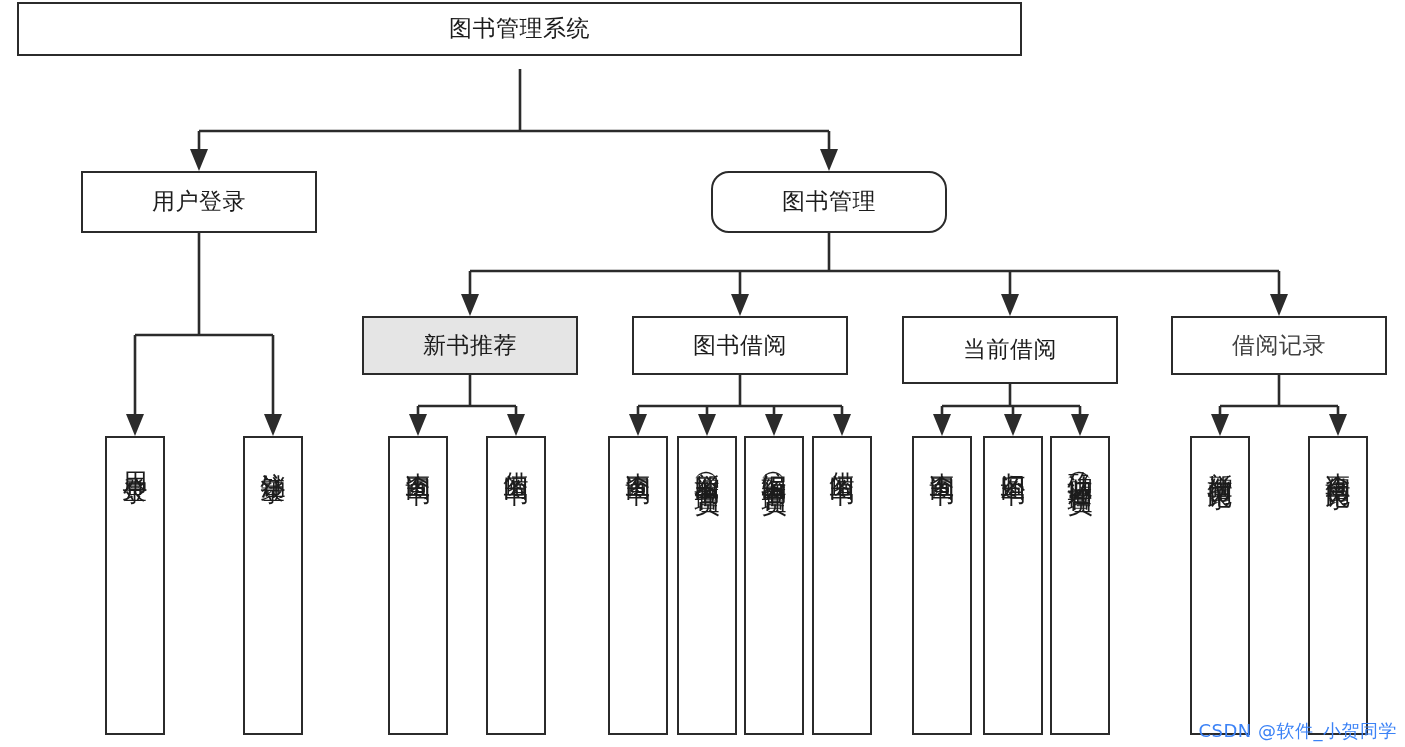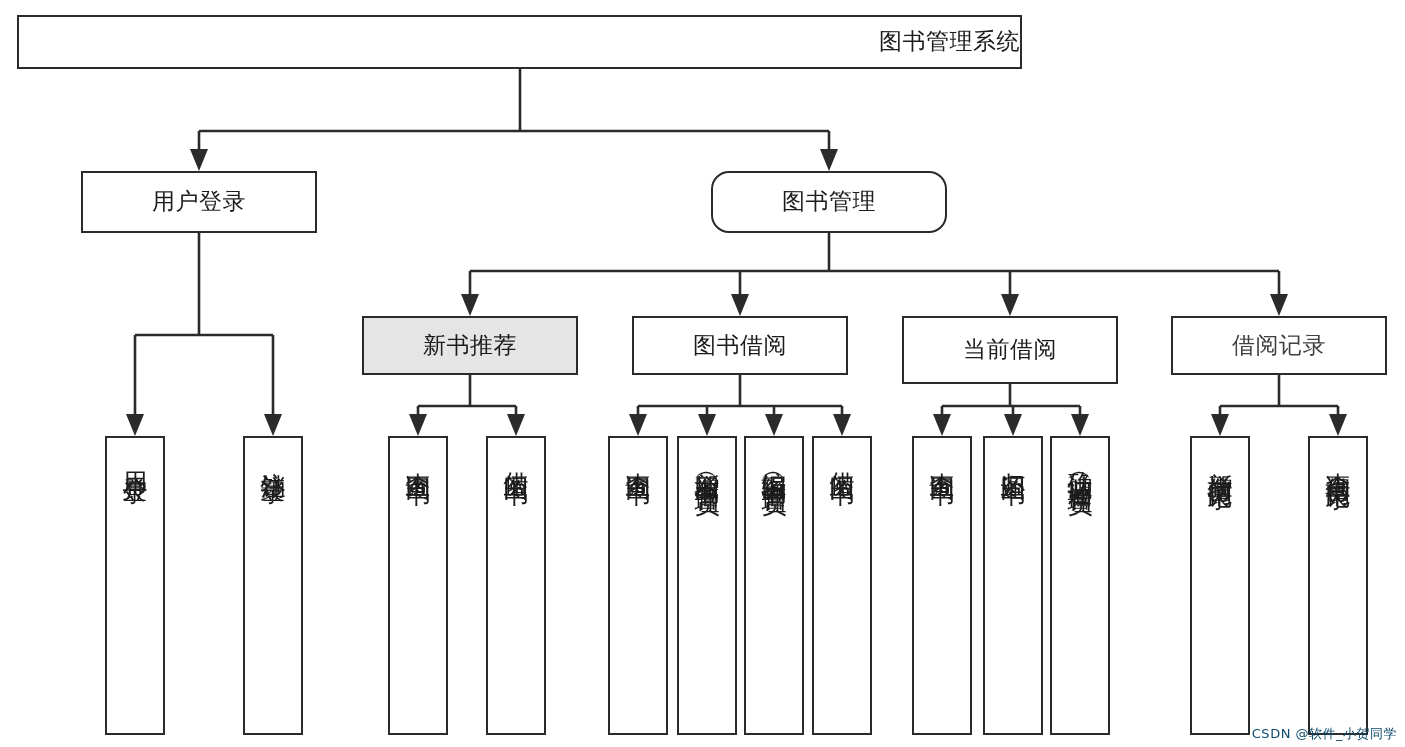--- a/index.html
+++ b/index.html
@@ -55,22 +55,22 @@
     writing-mode: vertical-rl;
     text-orientation: upright;
     font-size: 25px;
     letter-spacing: 3px;
     line-height: 1;
   }
   .watermark {
     position: absolute;
     right: 8px;
     bottom: 4px;
-    font-size: 13px;
-    color: #0c4a6e;
+    font-size: 18px;
+    color: #3b82f6;
     letter-spacing: 0.5px;
     white-space: nowrap;
     pointer-events: none;
   }
 </style>
 </head>
 <body>
 
 <div id="diagram-root">
 
@@ -123,21 +123,21 @@
       <polygon points="1071,414 1089,414 1080,436" fill="#2b2b2b"></polygon>
       <line x1="1279" y1="375" x2="1279" y2="406" stroke="#2b2b2b" stroke-width="2.6"></line>
       <line x1="1220" y1="406" x2="1338" y2="406" stroke="#2b2b2b" stroke-width="2.6"></line>
       <line x1="1220" y1="406" x2="1220" y2="416" stroke="#2b2b2b" stroke-width="2.6"></line>
       <polygon points="1211,414 1229,414 1220,436" fill="#2b2b2b"></polygon>
       <line x1="1338" y1="406" x2="1338" y2="416" stroke="#2b2b2b" stroke-width="2.6"></line>
       <polygon points="1329,414 1347,414 1338,436" fill="#2b2b2b"></polygon>
     </svg>
 
   <div id="boxes-layer">
-      <div class="node-box horiz" style="left: 17px; top: 15px; width: 1005px; height: 54px; border-color: rgb(43, 43, 43); background: rgb(255, 255, 255); justify-content: flex-end;">
+      <div class="node-box horiz" style="left: 17px; top: 2px; width: 1005px; height: 54px; border-color: rgb(43, 43, 43); background: rgb(255, 255, 255);">
         <span class="node-label" style="color: rgb(28, 28, 28);">图书管理系统</span>
       </div>
       <div class="node-box horiz" style="left: 81px; top: 171px; width: 236px; height: 62px; border-color: rgb(43, 43, 43); background: rgb(255, 255, 255);">
         <span class="node-label" style="color: rgb(28, 28, 28);">用户登录</span>
       </div>
       <div class="node-box horiz" style="left: 711px; top: 171px; width: 236px; height: 62px; border-color: rgb(43, 43, 43); background: rgb(255, 255, 255); border-radius: 18px;">
         <span class="node-label" style="color: rgb(28, 28, 28);">图书管理</span>
       </div>
       <div class="node-box horiz" style="left: 362px; top: 316px; width: 216px; height: 59px; border-color: rgb(43, 43, 43); background: #e5e5e5;">
         <span class="node-label" style="color: rgb(28, 28, 28);">新书推荐</span>

